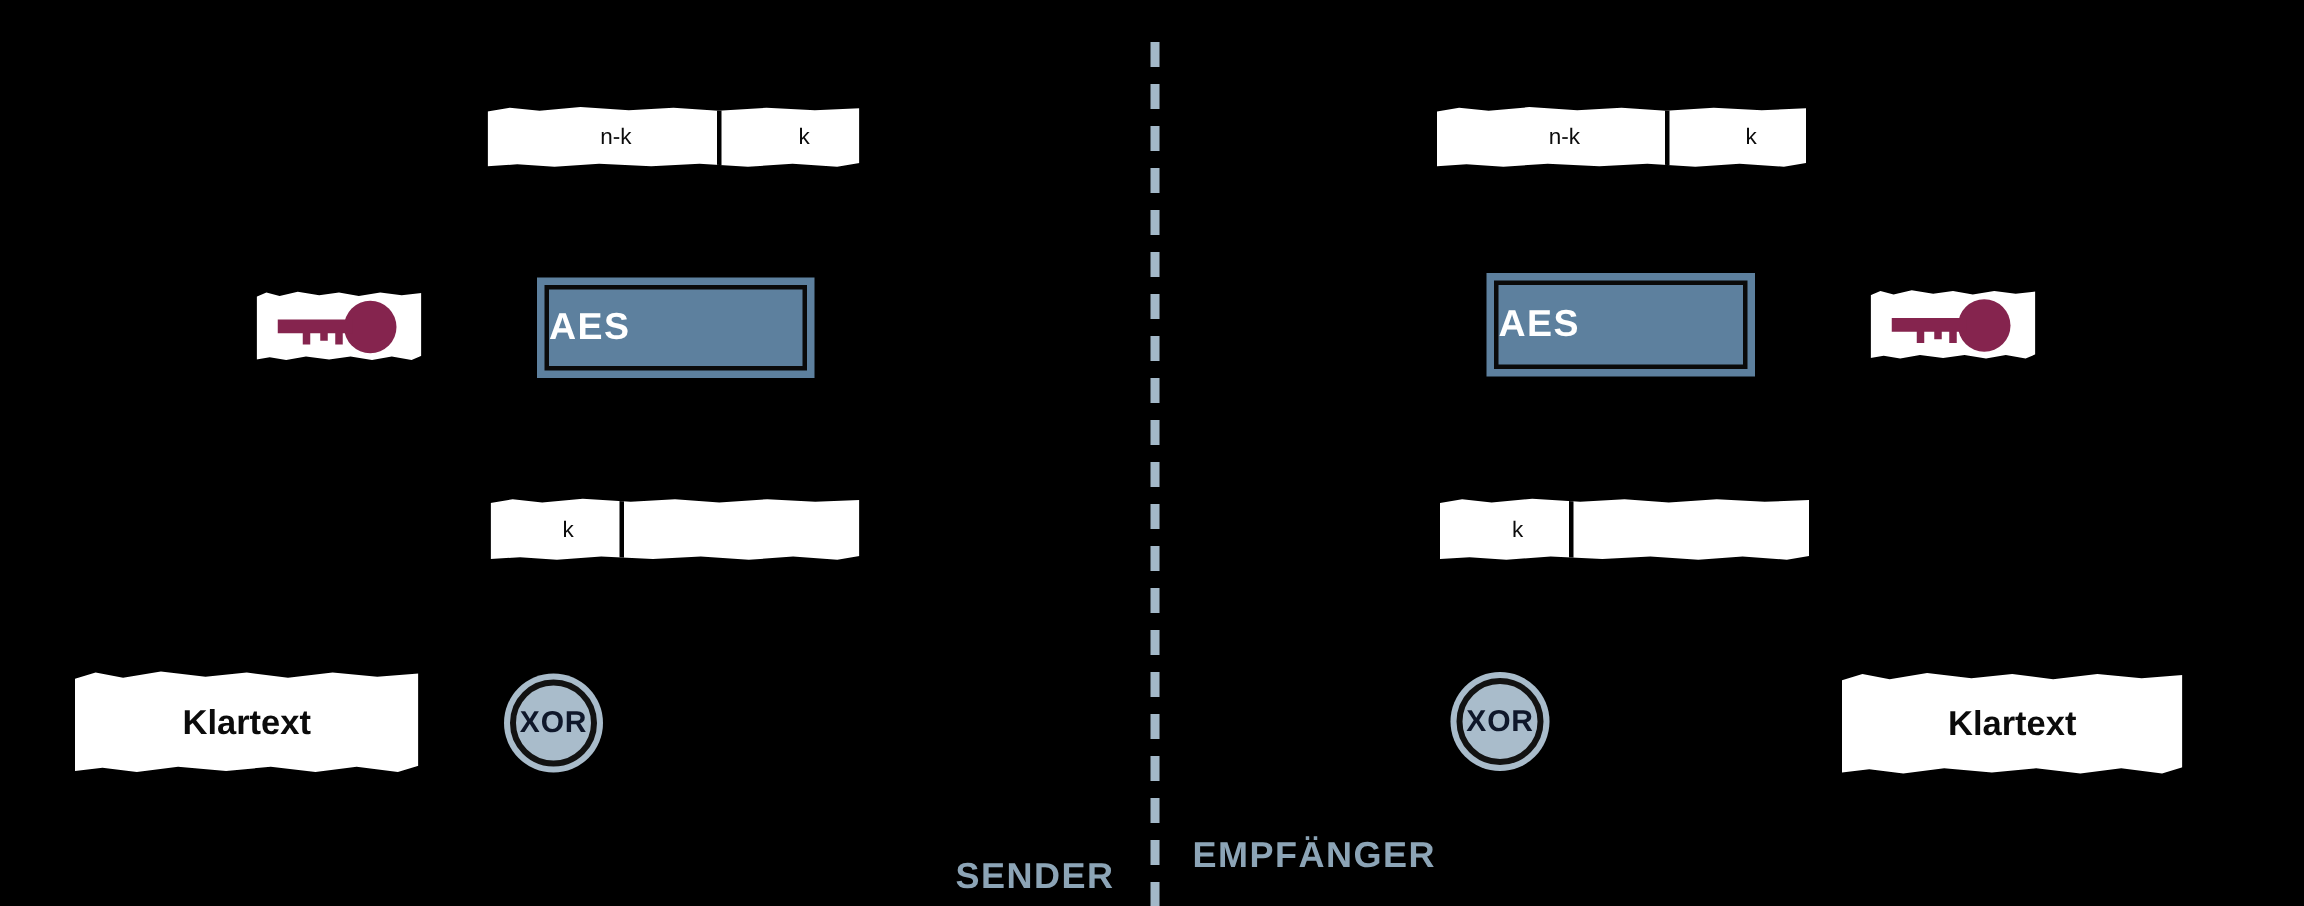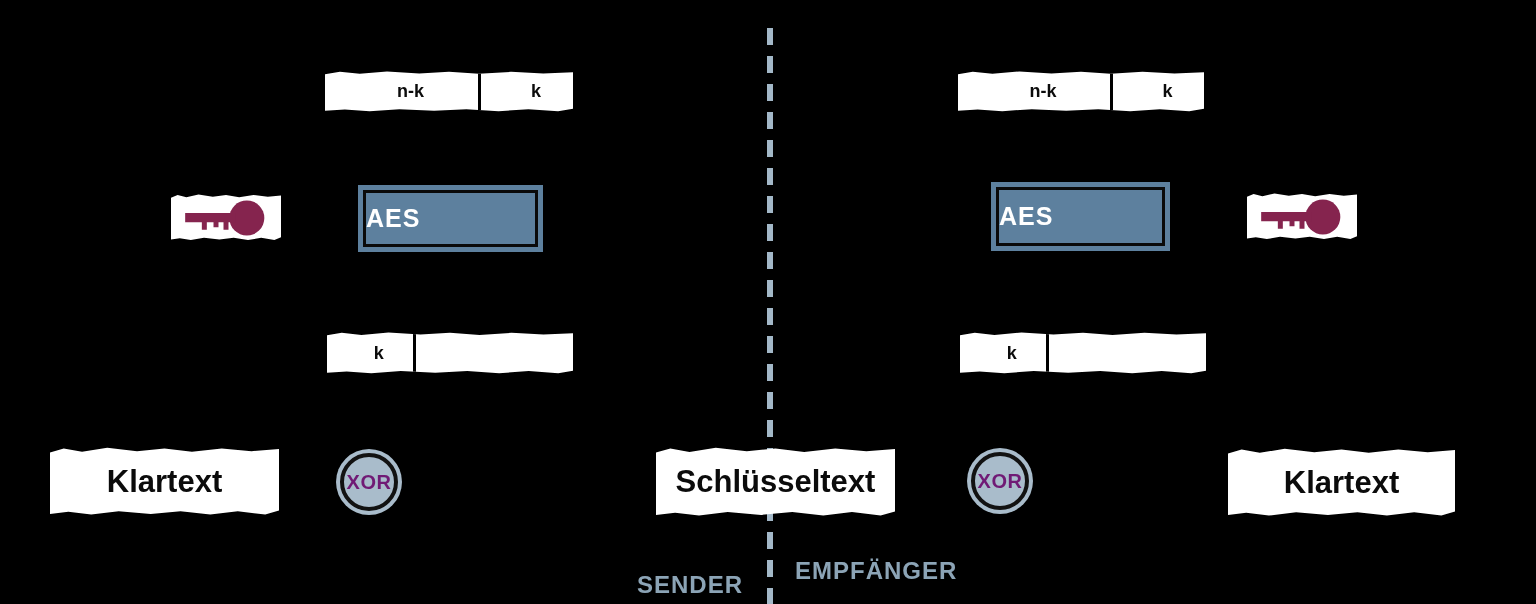--- a/index.html
+++ b/index.html
@@ -19,50 +19,50 @@
   }
   .wavy{
     clip-path:polygon(0% 8%,6% 2%,14% 7%,25% 1%,38% 6%,50% 2%,62% 7%,75% 2%,88% 6%,100% 3%,
                       100% 92%,94% 98%,82% 93%,70% 98%,57% 93%,44% 97%,30% 93%,18% 98%,8% 94%,0% 97%);
   }
   .reg{
     position:absolute;display:flex;background:var(--box-fill);z-index:2;
   }
   .reg-cell{
     display:flex;align-items:center;justify-content:center;
-    font-weight:bold;font-size:18px;color:var(--text-dark);box-sizing:border-box;padding-left:18px;
+    font-weight:normal;font-size:15px;color:var(--text-dark);box-sizing:border-box;padding-left:18px;
   }
   .reg-cell.first{border-right:3px solid #000;}
   .plate{
     position:absolute;background:var(--box-fill);display:flex;
     align-items:center;justify-content:center;z-index:2;
   }
   .key-svg{width:92px;height:40px;display:block;}
   .aes{
     position:absolute;background:var(--aes-fill);padding:5px;box-sizing:border-box;z-index:2;
   }
   .aes-inner{
     height:100%;border:3px solid #0a0a0a;background:var(--aes-fill);
     display:flex;align-items:center;justify-content:flex-start;box-sizing:border-box;
   }
   .aes-label{color:#ffffff;font-weight:bold;font-size:25px;letter-spacing:1px;}
   .textbox{
     position:absolute;background:var(--box-fill);display:flex;
     align-items:center;justify-content:center;z-index:2;
-    font-weight:bold;font-size:31px;color:var(--text-dark);
+    font-weight:bold;font-size:23px;color:var(--text-dark);
   }
   .xor{
     position:absolute;width:66px;height:66px;border-radius:50%;
     background:var(--xor-fill);z-index:2;
   }
   .xor-ring{
     position:absolute;inset:4px;border:4px solid #121212;border-radius:50%;
     display:flex;align-items:center;justify-content:center;
   }
-  .xor-label{font-weight:bold;font-size:20px;color:#701a75;letter-spacing:0.5px;}
+  .xor-label{font-weight:bold;font-size:20px;color:#0f172a;letter-spacing:0.5px;}
   .divider{
     position:absolute;left:767px;top:28px;width:6px;height:576px;z-index:1;
     background:repeating-linear-gradient(to bottom,var(--divider-dash) 0 17px,transparent 17px 28px);
   }
   .role{
     position:absolute;color:var(--role-label);font-weight:bold;
     font-size:24px;letter-spacing:1px;z-index:2;
   }
 </style>
 </head>
@@ -106,23 +106,20 @@
   <div class="textbox wavy" style="left:50px;top:447px;width:229px;height:69px">
     <span>Klartext</span>
   </div>
 
   <div class="xor" style="left:336px;top:449px">
     <div class="xor-ring">
       <span class="xor-label">XOR</span>
     </div>
   </div>
 
-  <div class="textbox wavy" style="left:656px;top:447px;width:239px;height:70px">
-    <span>Schlüsseltext</span>
-  </div>
 
   <div class="reg wavy" style="left:958px;top:71px;width:246px;height:41px">
     <div class="reg-cell first" style="width:63%">
       <span>n-k</span>
     </div>
     <div class="reg-cell" style="width:37%">
       <span>k</span>
     </div>
   </div>
 

